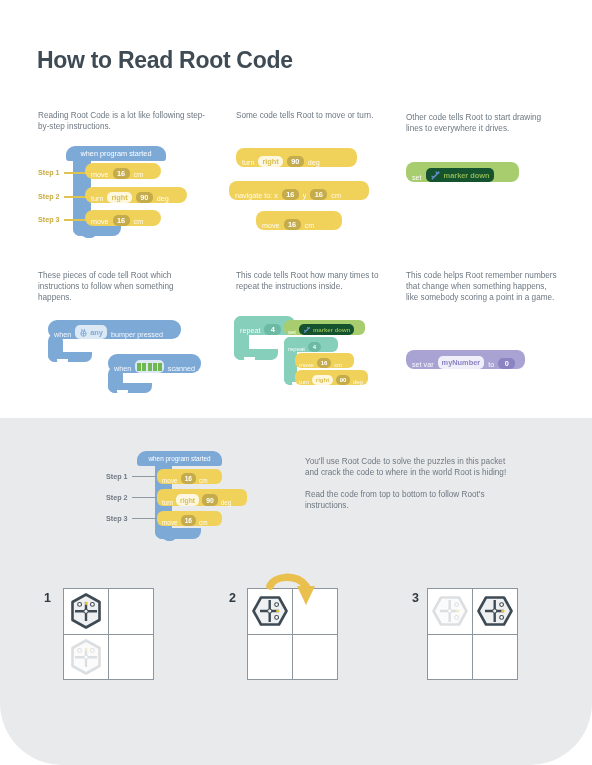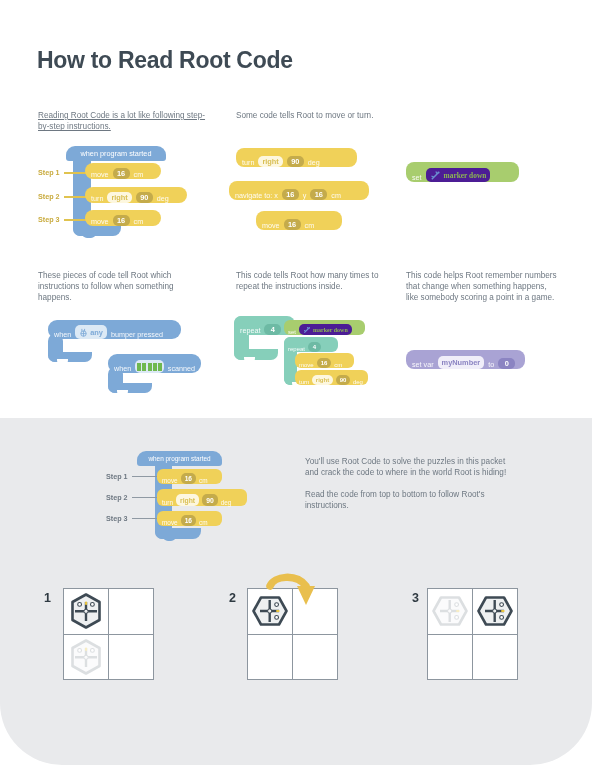--- a/index.html
+++ b/index.html
@@ -66,21 +66,21 @@
   }
   
   .y  { background: #f0d159; }
   .y .pill.dark  { background: #c4ab4b; color: #fff; }
   .y .pill.light { background: #fdf7df; color: #d9bf54; }
   
   .b  { background: #7da9d7; }
   .b .pill.light { background: #dce9f5; color: #7da9d7; }
   
   .g  { background: #a8cd6e; }
-  .g .pill.light { background: #4c1d95; color: #8cb553; font-family: Liberation Serif, serif; }
+  .g .pill.light { background: #14532d; color: #8cb553; }
   
   .t  { background: #86cfba; }
   .t .pill.dark  { background: #6dbaa4; color:#fff; }
   
   .p  { background: #a9a3d4; }
   .p .pill.light { background: #f0eef9; color: #8b84c2; }
   .p .pill.dark  { background: #8b84c2; color: #fff; }
 
   
   .hat {
@@ -124,21 +124,21 @@
 </style>
 </head>
 <body>
 
 <div id="page">
 
   <div class="gray-panel"></div>
 
   <div class="page-title">How to Read Root Code</div>
 
-  <div class="caption" style="left:38px; top:110px; width:168px;text-decoration:underline;">Reading Root Code is a lot like following step-by-step instructions.</div>
+  <div class="caption" style="left:38px; top:110px; width:168px;">Reading Root Code is a lot like following step-by-step instructions.</div>
 
   <div class="cwrap" style="left:73px; top:146px; width:18px; height:90px;"></div>
   <div class="cwrap" style="left:73px; top:225px; width:48px; height:11px; border-radius:0 0 8px 8px;"></div>
   <div class="cwrap" style="left:82px; top:232px; width:14px; height:6px; border-radius:0 0 5px 5px;"></div>
   <div class="hat" style="left:66px; top:146px; width:100px;">
     <span>when program started</span>
   </div>
 
   <div class="step" style="left:38px; top:168px;">Step 1</div>
   <div class="leader" style="left:64px; top:172px; width:22px;"></div>
@@ -181,20 +181,21 @@
     <span class="pill dark">16</span>
     <span class="lbl">cm</span>
   </div>
 
   <div class="blk y" style="left:256px; top:211px; width:86px; height:19px;">
     <span class="lbl">move</span>
     <span class="pill dark">16</span>
     <span class="lbl">cm</span>
   </div>
 
+  <div class="caption" style="left:406px; top:112px; width:150px;">Other code tells Root to start drawing lines to everywhere it drives.</div>
 
   <div class="blk g" style="left:406px; top:162px; width:113px; height:20px;">
     <span class="lbl">set</span>
     <span class="pill light" style="height:14px; gap:3px;">
       <span style="display:inline-block;">
         <svg width="11" height="11" viewBox="0 0 12 12">
           <path d="M2 10 L9 3" stroke="#6b8fd0" stroke-width="1.6" fill="none"></path>
           <path d="M6.4 1.6 L7.6 4.2" stroke="#6b8fd0" stroke-width="1.3" fill="none"></path>
           <path d="M1.6 6.6 L4.2 7.8" stroke="#6b8fd0" stroke-width="1.3" fill="none"></path>
           <circle cx="9.3" cy="2.7" r="1.2" fill="#6b8fd0"></circle>

